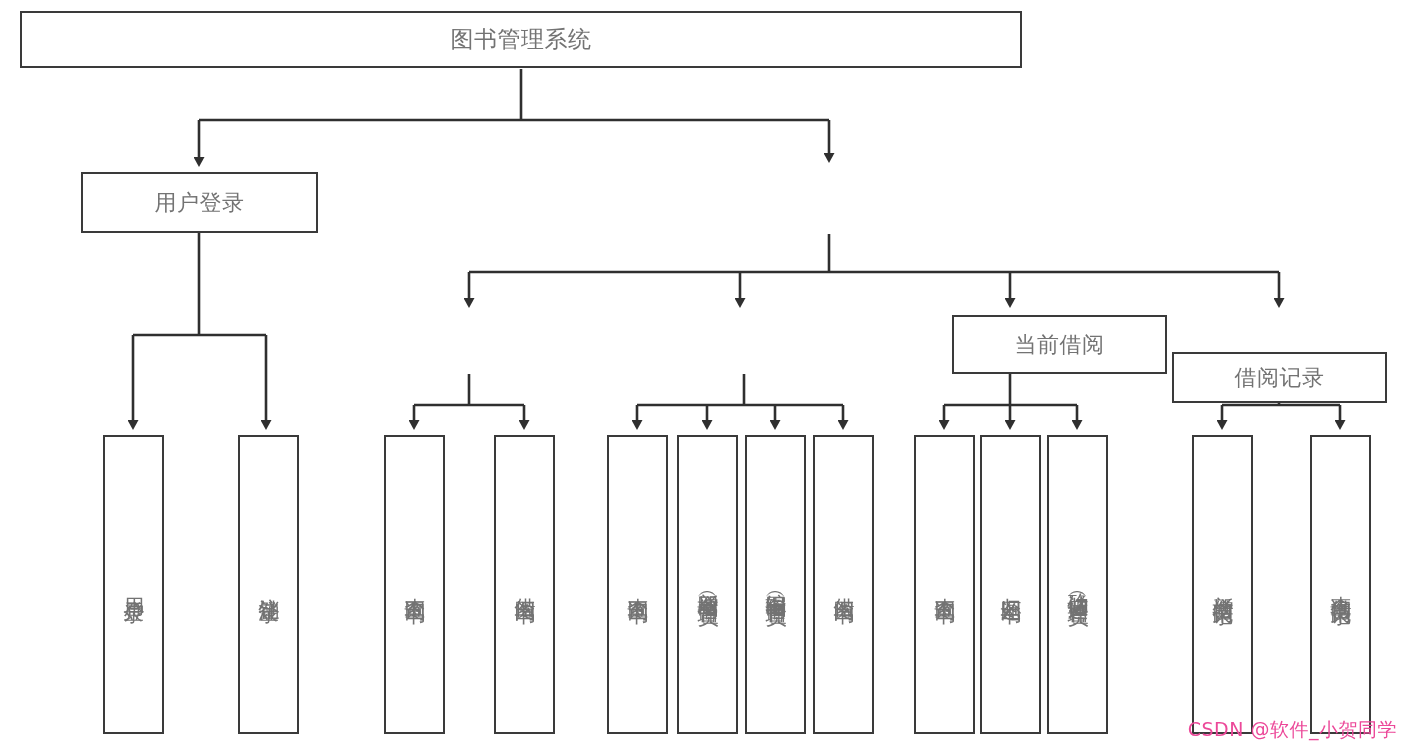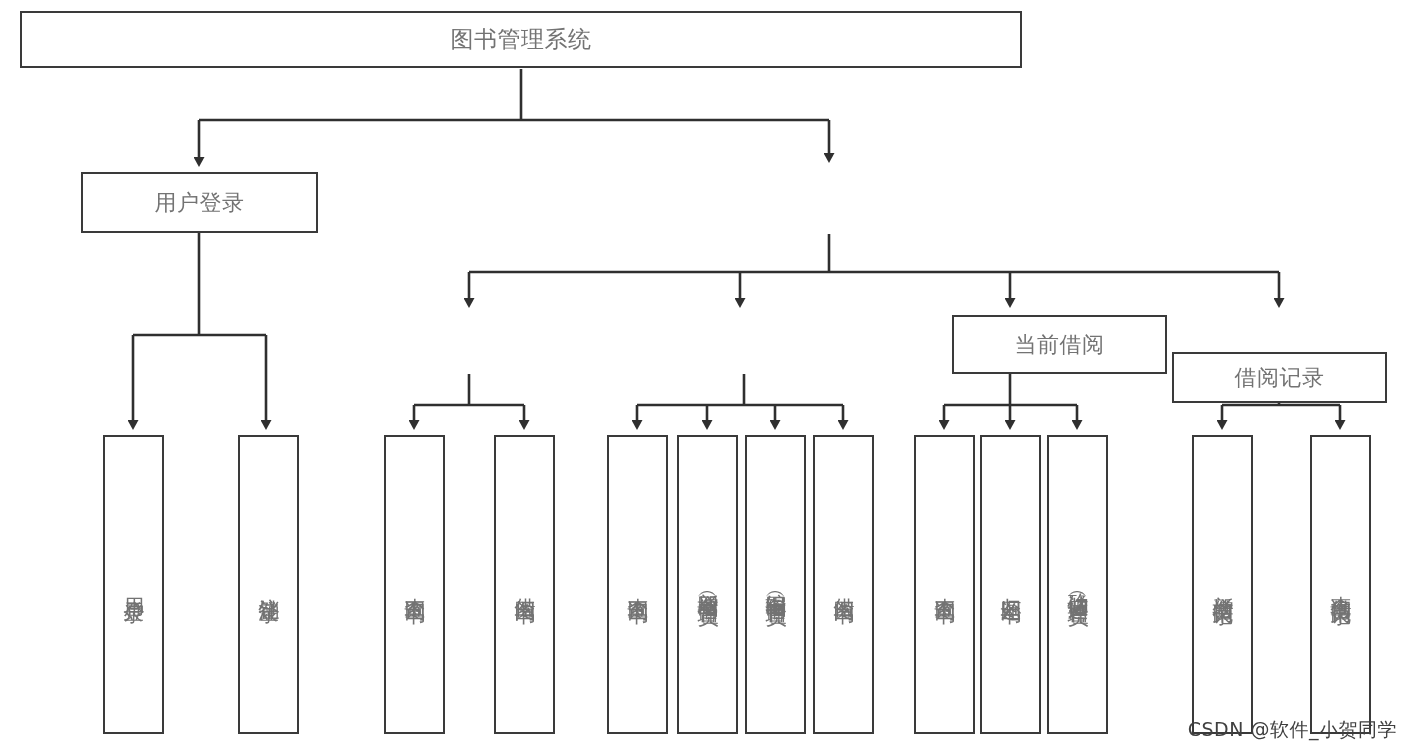--- a/index.html
+++ b/index.html
@@ -63,21 +63,21 @@
     line-height: 1.28;
     letter-spacing: 2px;
     white-space: normal;
     max-height: 260px;
   }
   #watermark {
     position: absolute;
     right: 8px;
     bottom: 4px;
     font-size: 19px;
-    color: #404040;
+    color: #ec4899;
     white-space: nowrap;
     z-index: 3;
     letter-spacing: 0.5px;
   }
 </style>
 </head>
 <body>
 
 <div id="diagram">
 

